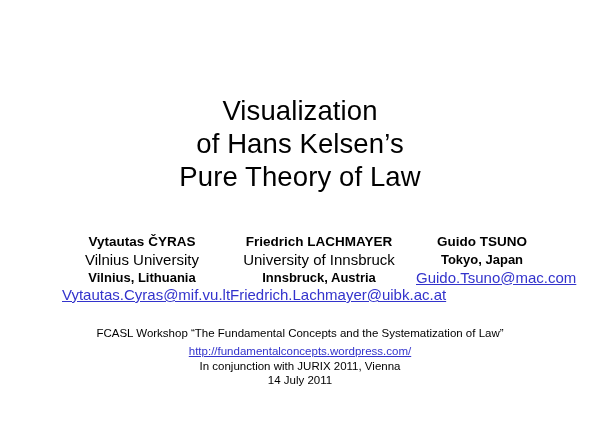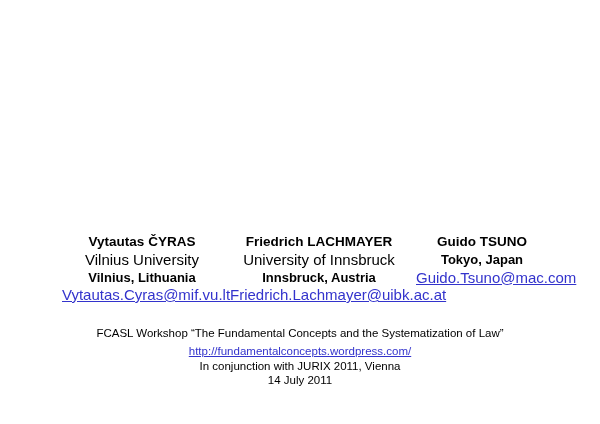--- a/index.html
+++ b/index.html
@@ -113,20 +113,25 @@
     text-underline-offset: 1px;
     white-space: nowrap;
     cursor: pointer;
   }
 </style>
 </head>
 <body>
 
 <div class="slide">
 
+  <div class="title-block">
+    <div class="title-line">Visualization</div>
+    <div class="title-line">of Hans Kelsen’s</div>
+    <div class="title-line">Pure Theory of Law</div>
+  </div>
 
   <div class="authors">
 
     <div class="author-col col-0">
       <div class="author-name">Vytautas ČYRAS</div>
       <div class="author-affil">Vilnius University</div>
       <div class="author-city">Vilnius, Lithuania</div>
       <a class="author-email">Vytautas.Cyras@mif.vu.lt</a>
     </div>
 

